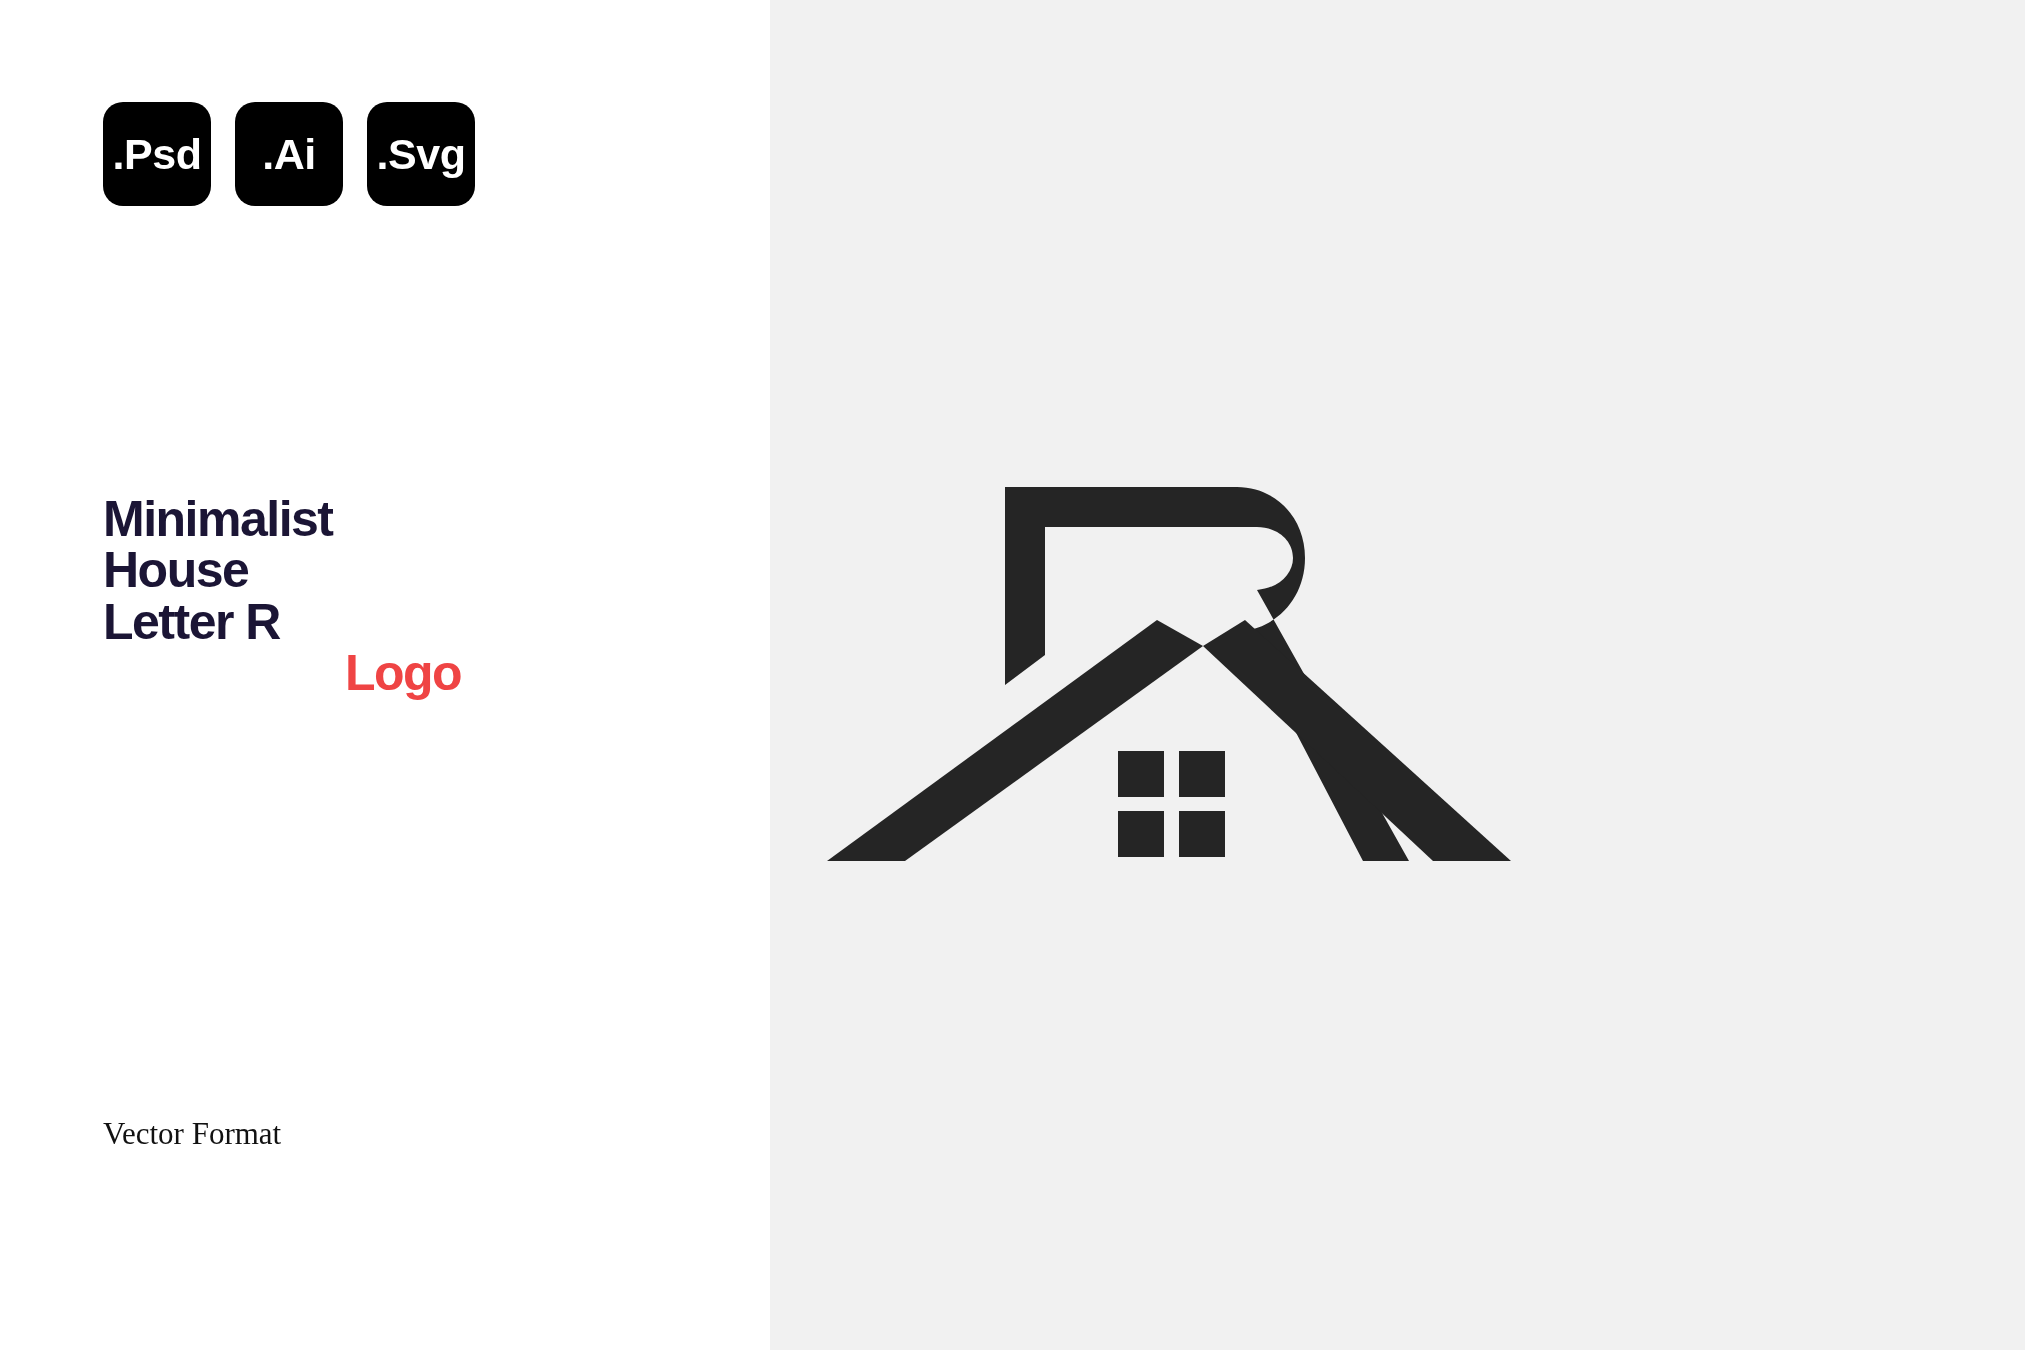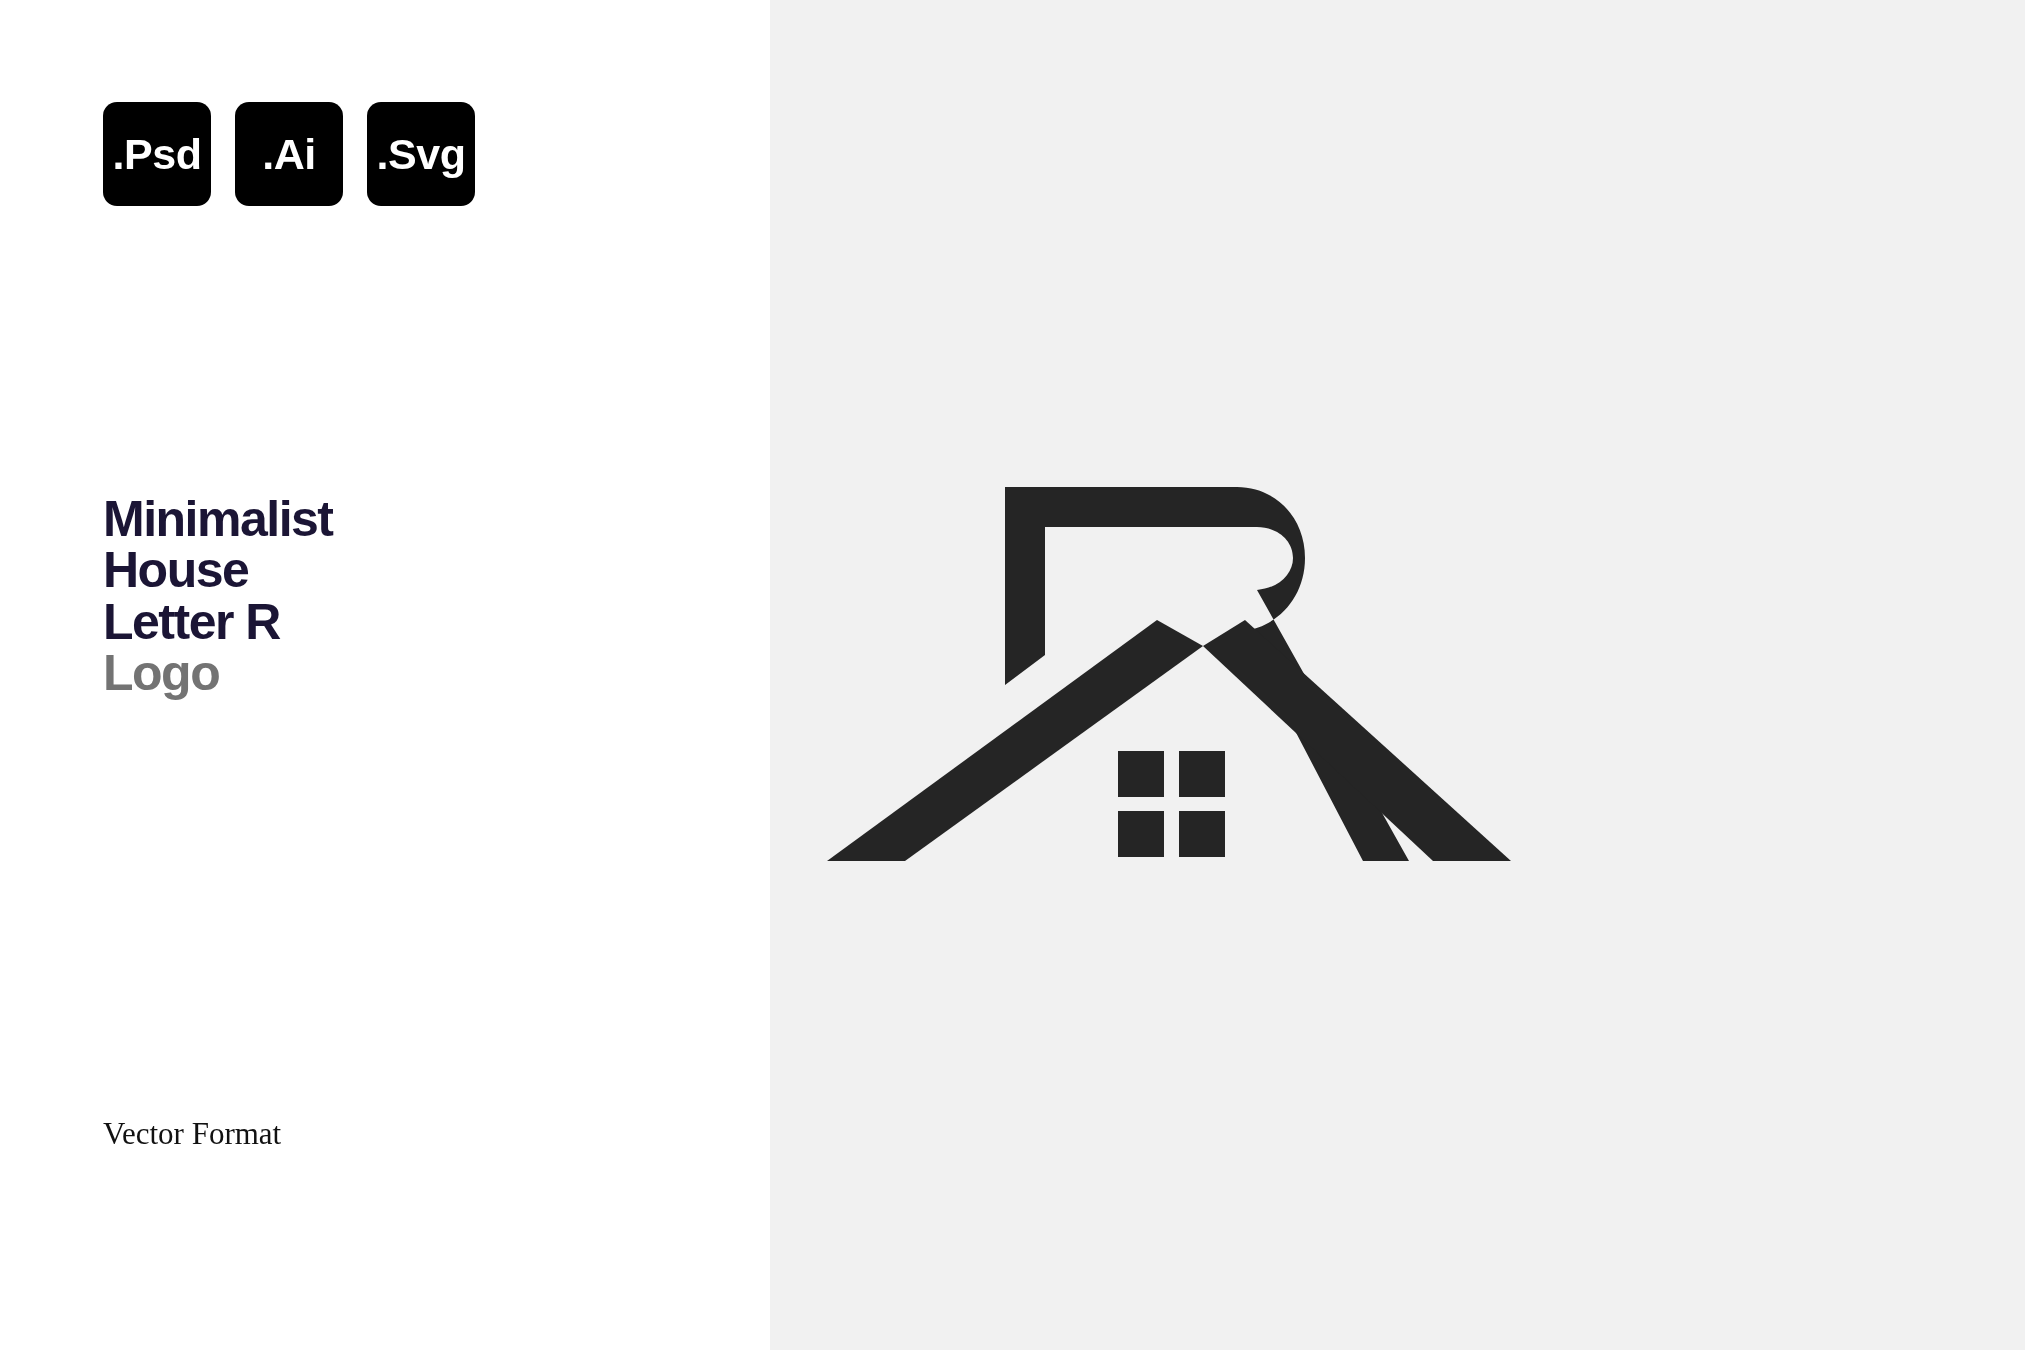--- a/index.html
+++ b/index.html
@@ -34,21 +34,21 @@
     position: absolute;
     left: 103px;
     top: 102px;
     display: flex;
     gap: 24px;
   }
   .badge {
     width: 108px;
     height: 104px;
     background: #000000;
-    border-radius: 14px;
+    border-radius: 20px;
     display: flex;
     align-items: center;
     justify-content: center;
     color: #ffffff;
     font-size: 43px;
     font-weight: 700;
     letter-spacing: -0.5px;
     line-height: 1;
     font-family: "Liberation Sans", sans-serif;
     user-select: none;
@@ -64,21 +64,22 @@
     font-weight: 700;
     line-height: 1.03;
     letter-spacing: -1.5px;
     font-family: "Liberation Sans", sans-serif;
   }
   .headline .line {
     display: block;
     white-space: nowrap;
   }
   .headline .line.accent-dark {
-    color: #737373;
+    color: #ef4444;
+    text-align: center;
   }
 
   .meta {
     position: absolute;
     left: 103px;
     top: 1112px;
     color: #111111;
     font-family: "Liberation Serif", serif;
     font-size: 31px;
     line-height: 1.42;

